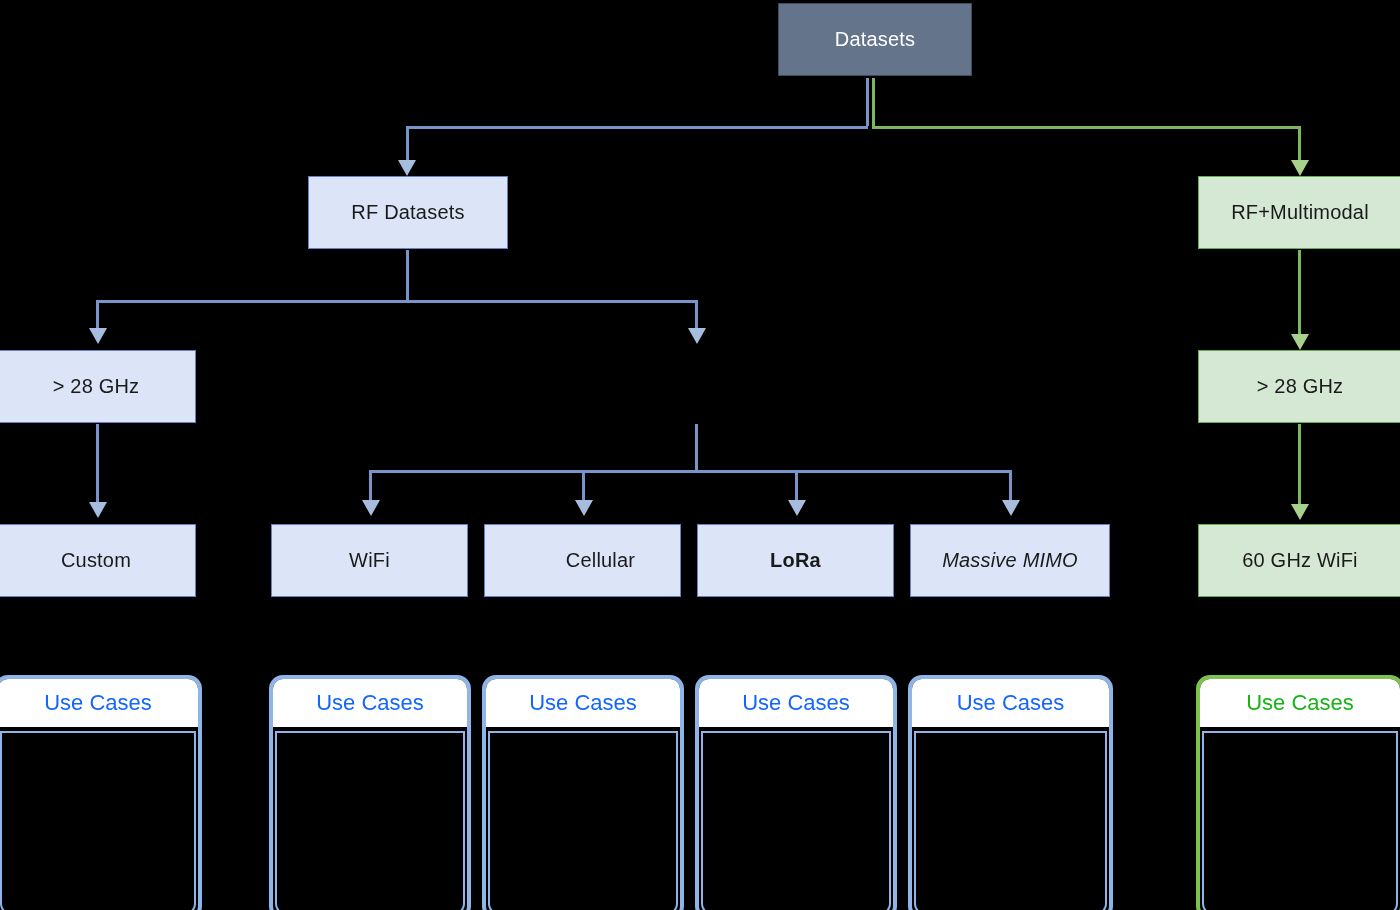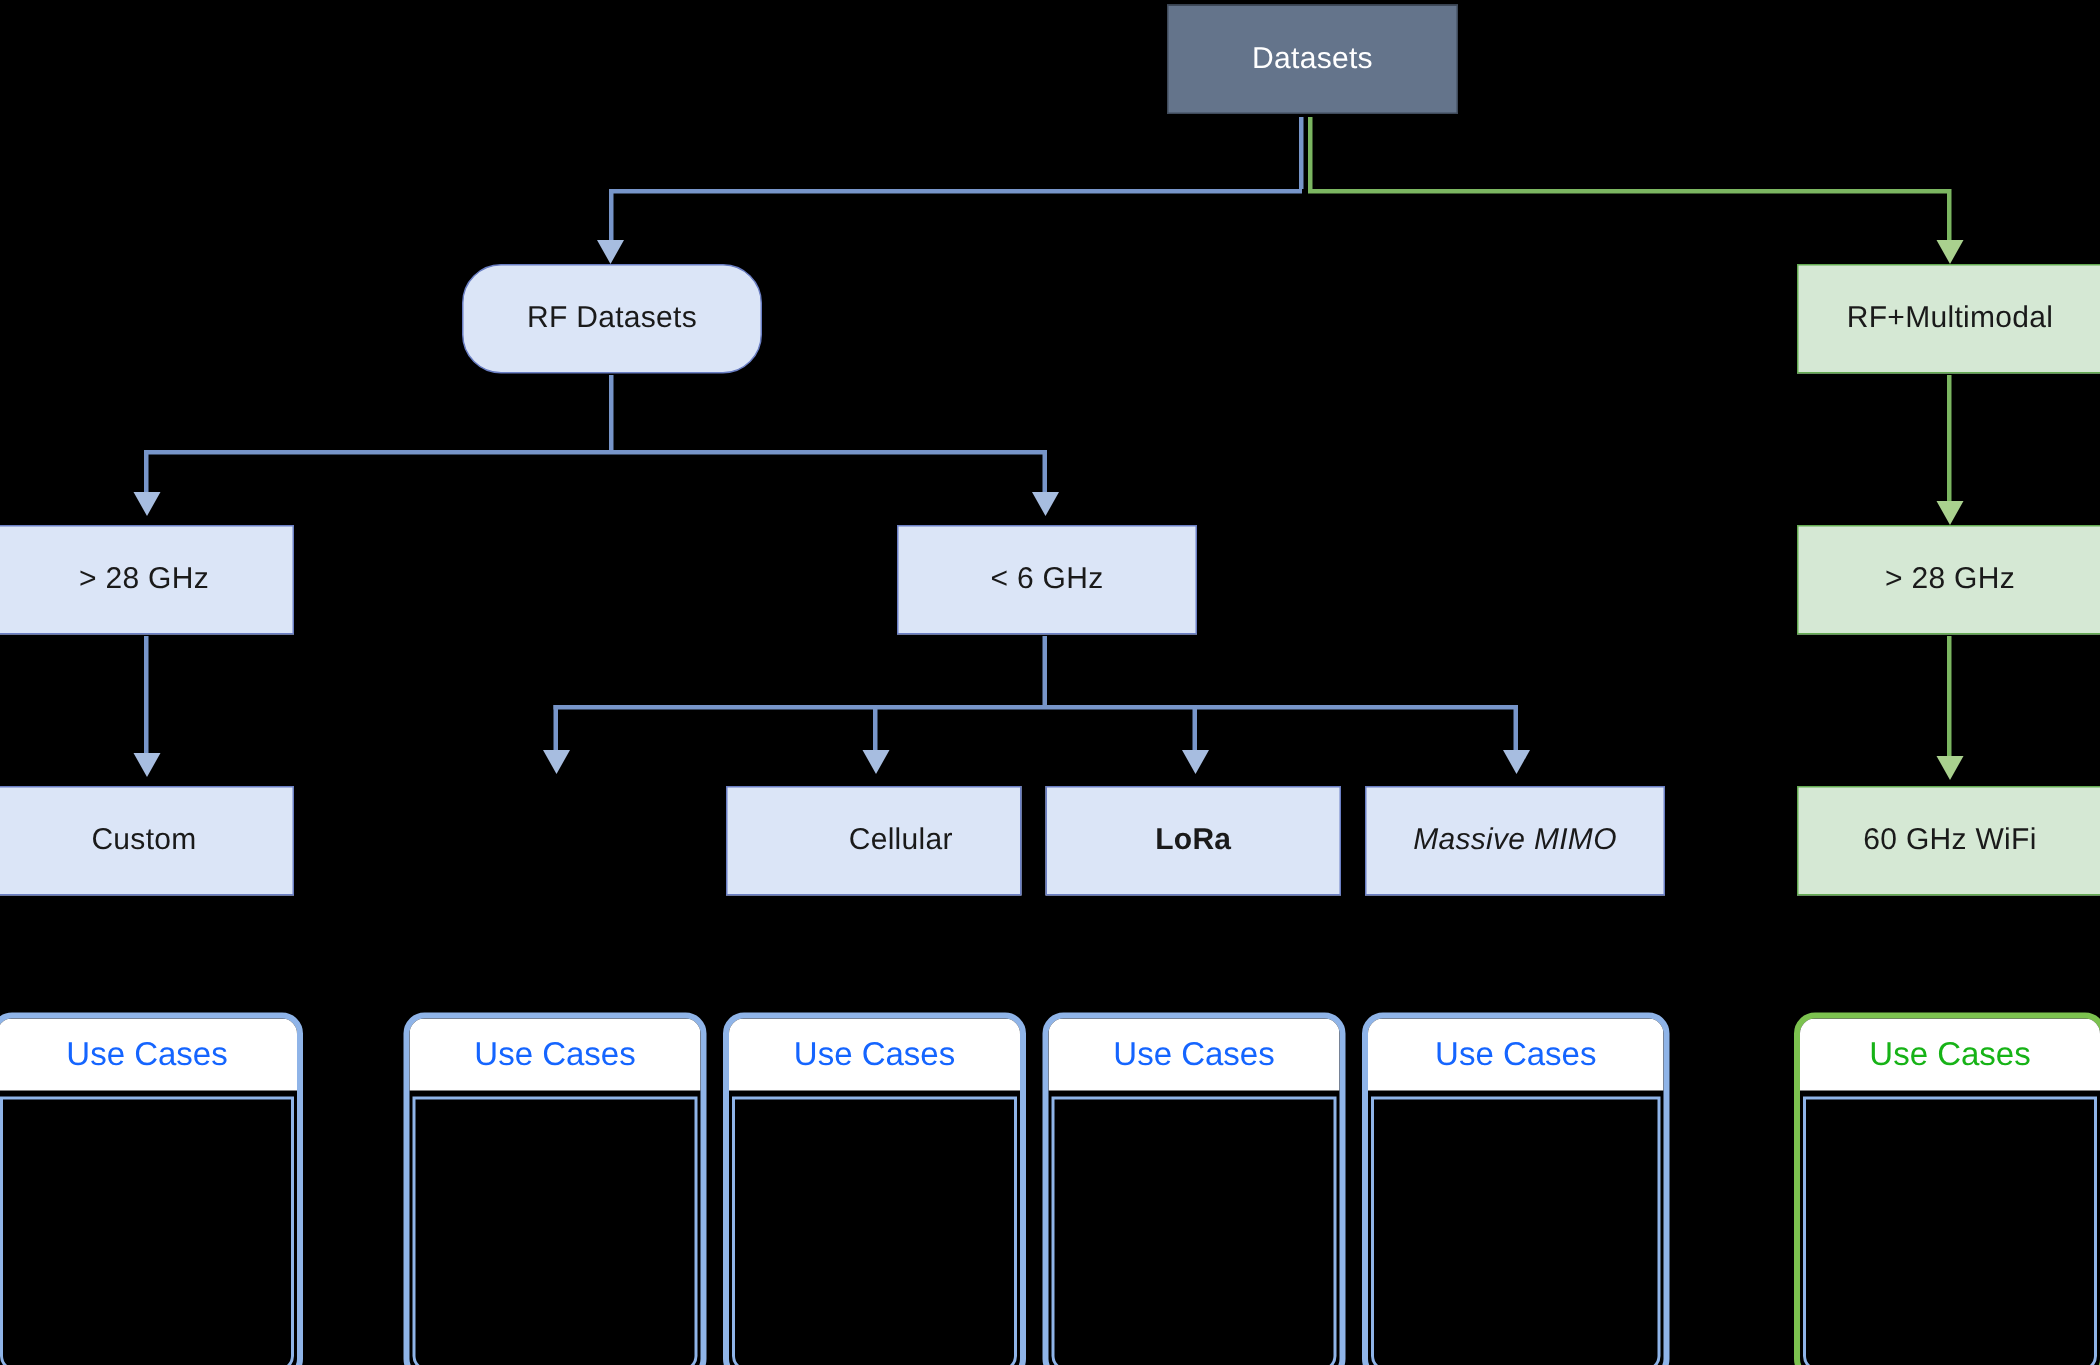--- a/index.html
+++ b/index.html
@@ -125,44 +125,44 @@
 
   <div class="ln ln-green" style="left:1298px;top:250px;width:3px;height:86px;"></div>
   <div class="arrow arrow-green" style="left:1291px;top:334px;"></div>
   <div class="ln ln-green" style="left:1298px;top:424px;width:3px;height:82px;"></div>
   <div class="arrow arrow-green" style="left:1291px;top:504px;"></div>
 
   <div class="node node-root" style="left:778px;top:3px;width:194px;height:73px;">
     <span>Datasets</span>
   </div>
 
-  <div class="node node-blue" style="left:308px;top:176px;width:200px;height:73px;border-radius:26px;">
+  <div class="node node-blue" style="left:308px;top:176px;width:200px;height:73px;">
     <span>RF Datasets</span>
   </div>
 
   <div class="node node-green" style="left:1198px;top:176px;width:204px;height:73px;">
     <span>RF+Multimodal</span>
   </div>
 
   <div class="node node-blue" style="left:-4px;top:350px;width:200px;height:73px;">
     <span>&gt; 28 GHz</span>
   </div>
 
-  <div class="node node-blue" style="left:598px;top:350px;width:200px;height:73px;">
-    <span>&lt; 6 GHz</span>
-  </div>
 
   <div class="node node-green" style="left:1198px;top:350px;width:204px;height:73px;">
     <span>&gt; 28 GHz</span>
   </div>
 
   <div class="node node-blue" style="left:-4px;top:524px;width:200px;height:73px;">
     <span>Custom</span>
   </div>
 
+  <div class="node node-blue" style="left:271px;top:524px;width:197px;height:73px;">
+    <span>WiFi</span>
+  </div>
 
   <div class="node node-blue" style="left:484px;top:524px;width:197px;height:73px;padding-left:36px;">
     <span>Cellular</span>
   </div>
 
   <div class="node node-blue" style="left:697px;top:524px;width:197px;height:73px;font-weight:bold;">
     <span>LoRa</span>
   </div>
 
   <div class="node node-blue" style="left:910px;top:524px;width:200px;height:73px;font-style:italic;">

